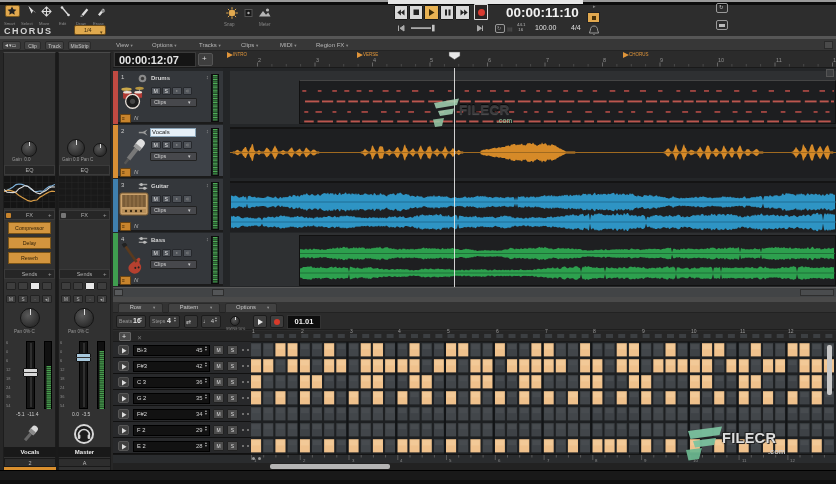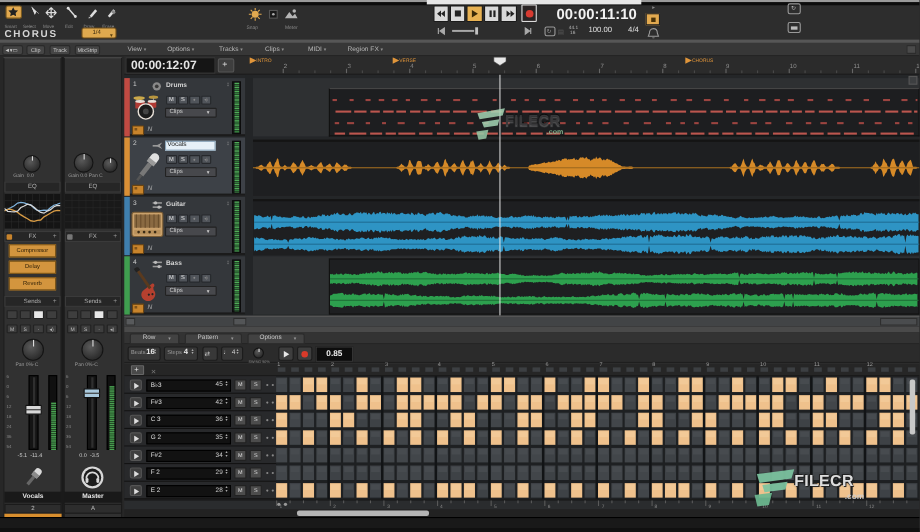--- a/index.html
+++ b/index.html
@@ -784,21 +784,21 @@
 <div class="abs" style="left:230px;top:316px;width:10px;height:10px;background:radial-gradient(circle at 40% 35%,#5a5a5a,#2e2e2e 70%);border-radius:50%;border:1px solid #141414;"></div>
 <div class="abs" style="left:234.5px;top:317px;width:1.5px;height:2.75px;background:#ddd;"></div>
 <div class="txt" style="left:226px;top:326.5px;font-size:3.4px;color:#888;">SWING 50%</div>
 <div class="abs" style="left:253px;top:315px;width:14px;height:13px;background:#3e3e3e;border:1px solid #1c1c1c;border-radius:2px;"></div>
 <svg class="abs" style="left:257px;top:318.5px" width="7" height="7">
     <path d="M1 0 l5 3 -5 3z" fill="#e8e8e8"></path>
   </svg>
 <div class="abs" style="left:270px;top:315px;width:14px;height:13px;background:#3e3e3e;border:1px solid #1c1c1c;border-radius:2px;"></div>
 <div class="abs" style="left:274px;top:318.5px;width:6px;height:6px;background:#d83a2a;border-radius:50%;"></div>
 <div class="abs" style="left:287px;top:314.5px;width:34px;height:14px;background:#0d0d0d;border:1px solid #333;"></div>
-<div class="txt" style="left:287px;top:317px;width:34px;text-align:center;font-size:7.5px;font-weight:bold;color:#f0f0f0;">0.85</div>
+<div class="txt" style="left:287px;top:317px;width:34px;text-align:center;font-size:7.5px;font-weight:bold;color:#f0f0f0;">01.01</div>
 <div class="abs" style="left:113px;top:331px;width:723px;height:11px;background:#262626;border-bottom:1px solid #1a1a1a;"></div>
 <div class="abs" style="left:119px;top:332px;width:12px;height:9px;background:#4a4a4a;border:1px solid #666;border-radius:1px;"></div>
 <div class="txt" style="left:122px;top:333px;font-size:7px;color:#eee;">+</div>
 <div class="txt" style="left:137px;top:333.5px;font-size:6px;color:#777;">✕</div>
 <svg class="abs" style="left:0;top:0" width="836" height="340">
     <rect x="252.5" y="334.0" width="7.0" height="4.0" fill="#3c3f42"></rect>
     <rect x="264.7" y="334.0" width="7.0" height="4.0" fill="#3c3f42"></rect>
     <rect x="276.9" y="334.0" width="7.0" height="4.0" fill="#3c3f42"></rect>
     <rect x="289.1" y="334.0" width="7.0" height="4.0" fill="#3c3f42"></rect>
     <rect x="301.3" y="334.0" width="7.0" height="4.0" fill="#3c3f42"></rect>

